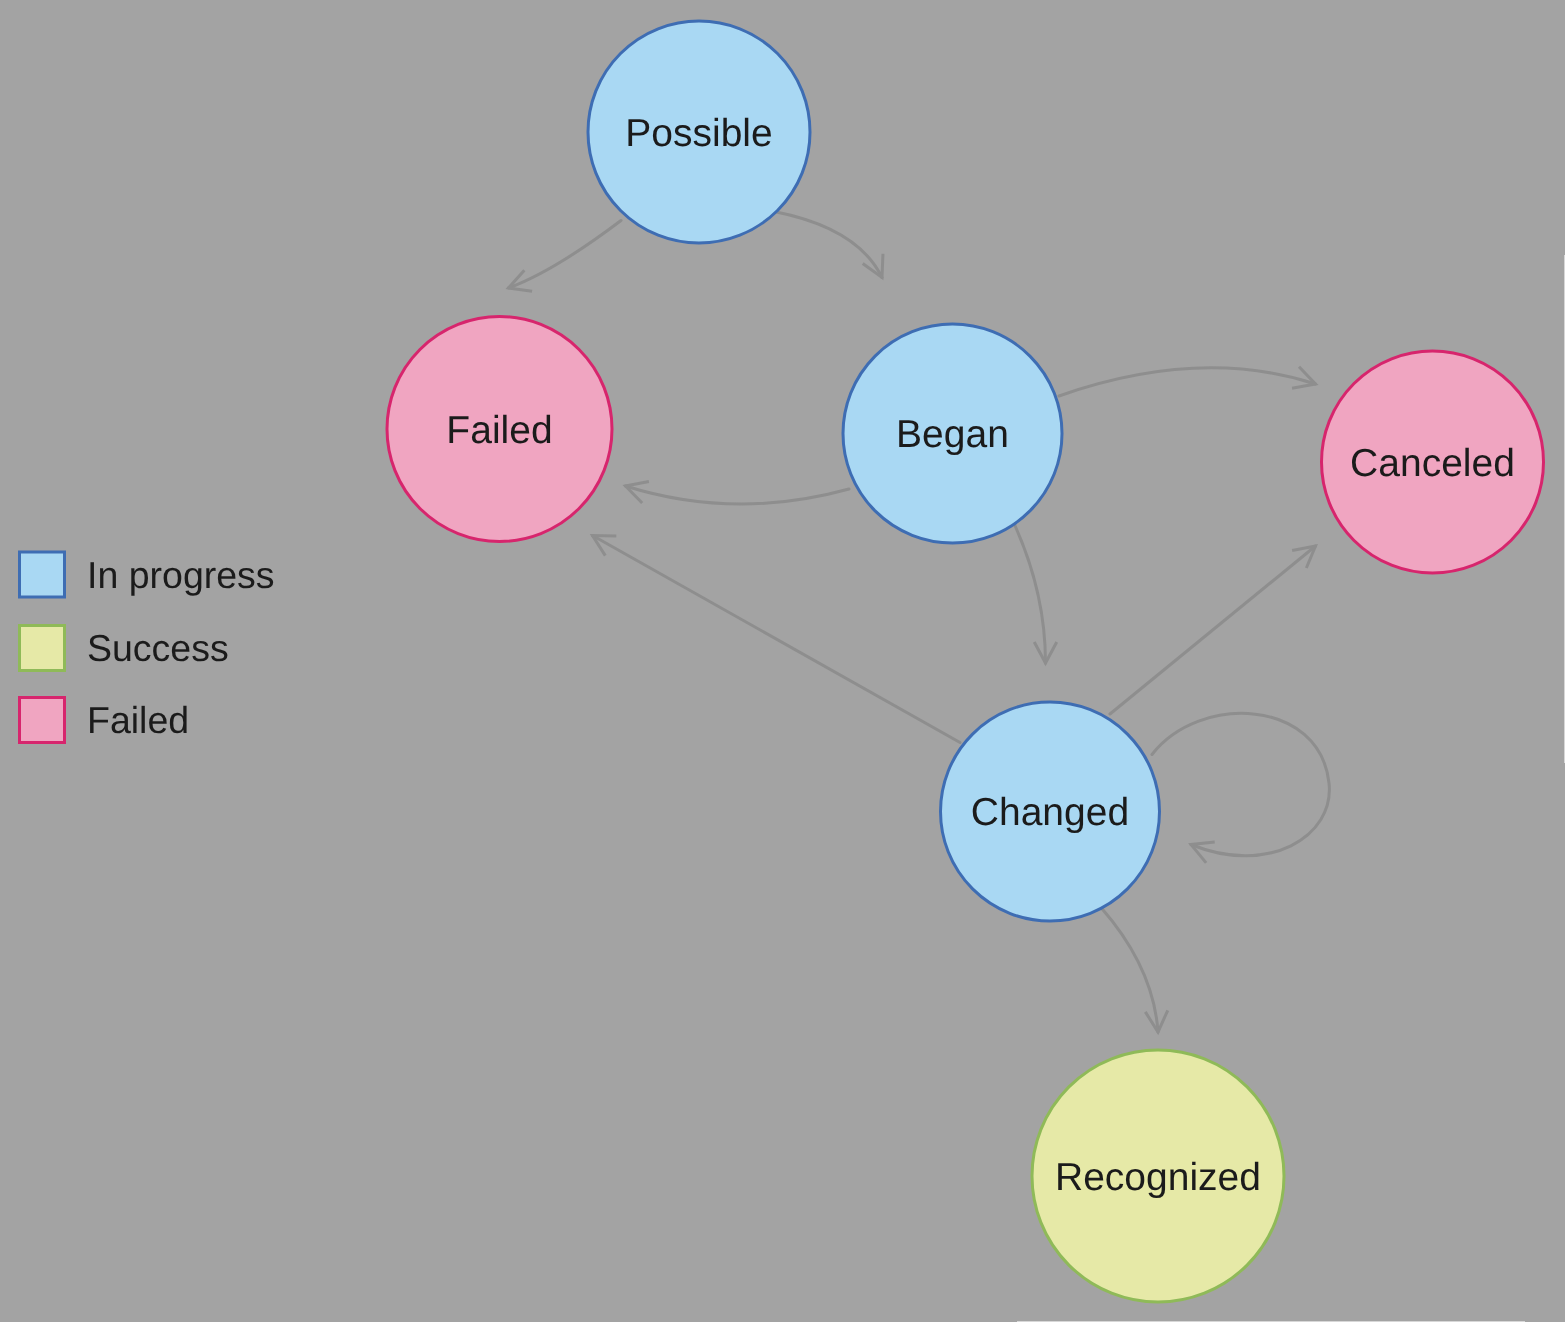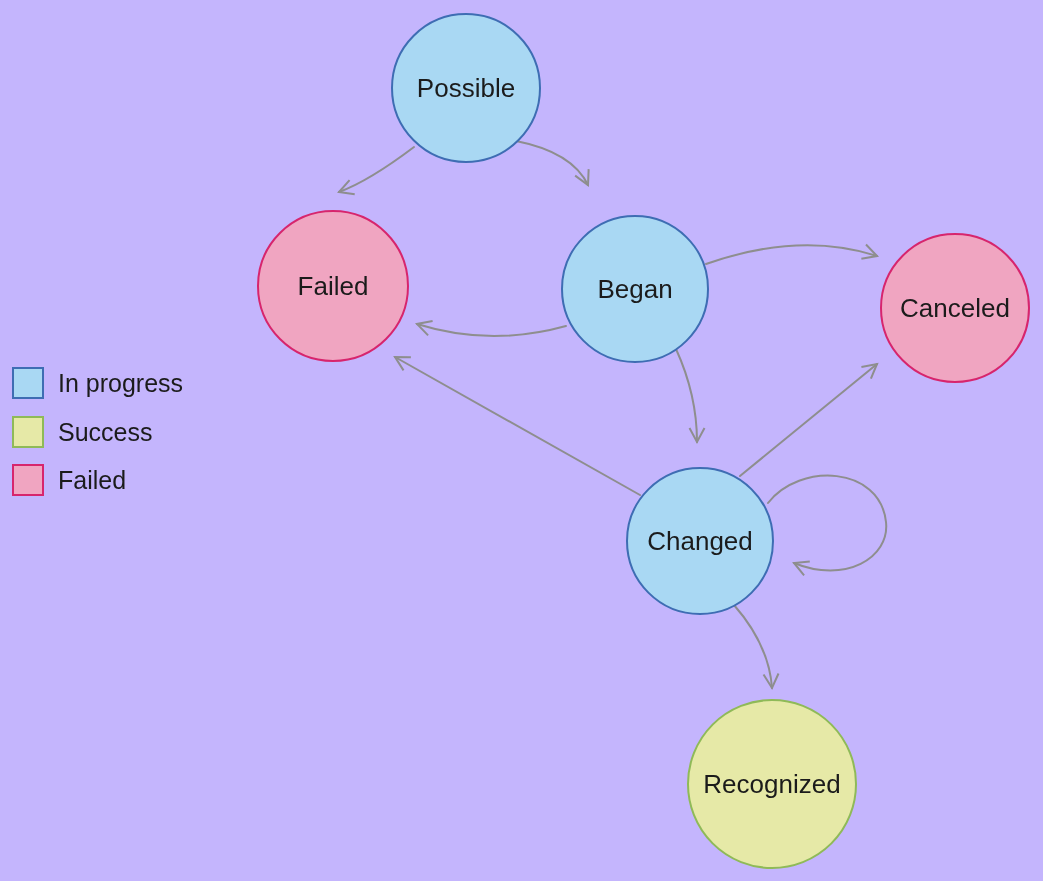--- a/index.html
+++ b/index.html
@@ -4,21 +4,21 @@
 <style>
   html, body {
     margin: 0;
     padding: 0;
     background: #ffffff;
   }
   .canvas {
     position: relative;
     width: 1043px;
     height: 881px;
-    background: #c4b5fd;
+    background: #a3a3a3;
     font-family: "Liberation Sans", sans-serif;
   }
   svg { display: block; }
   .node-label {
     font-family: "Liberation Sans", sans-serif;
     font-size: 26px;
   }
   .legend-label {
     font-family: "Liberation Sans", sans-serif;
     font-size: 25px;

